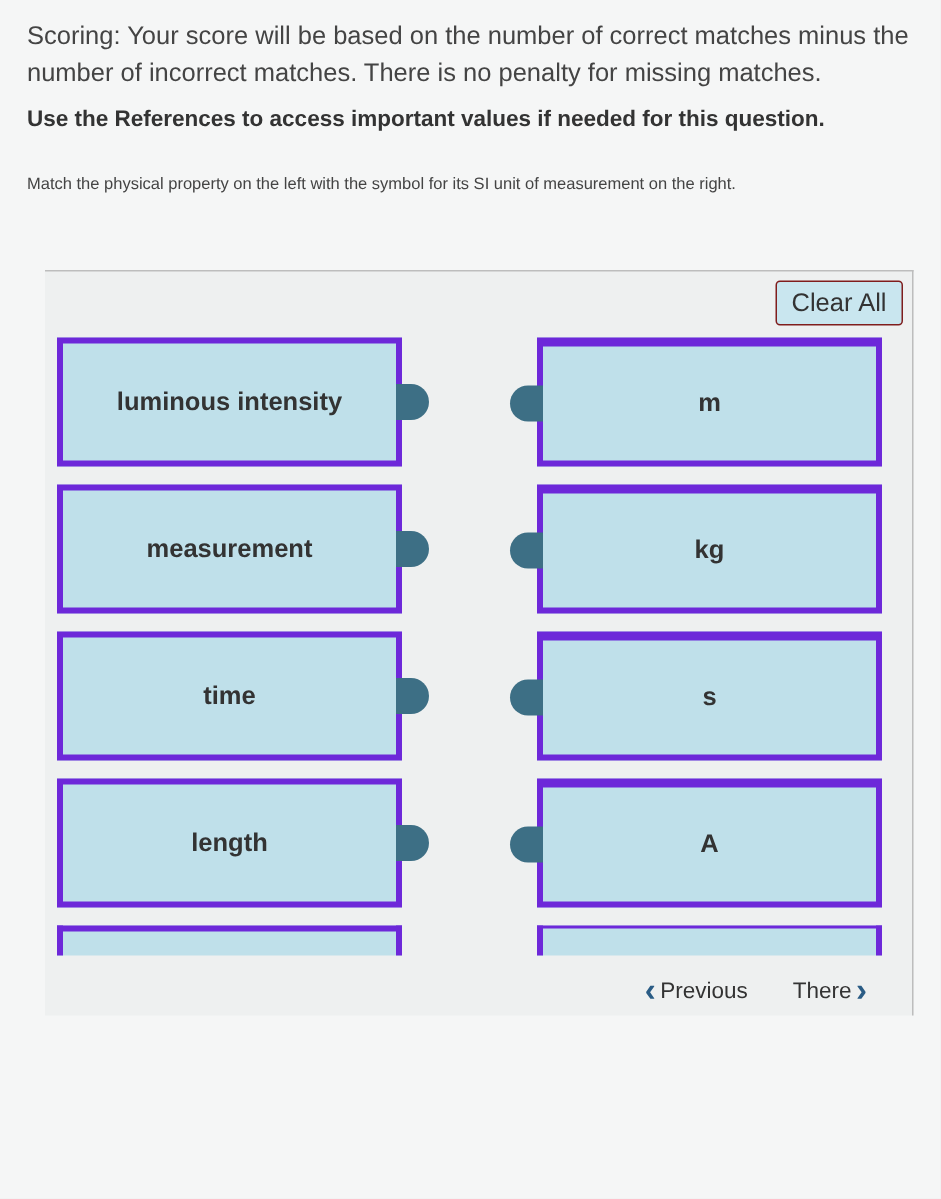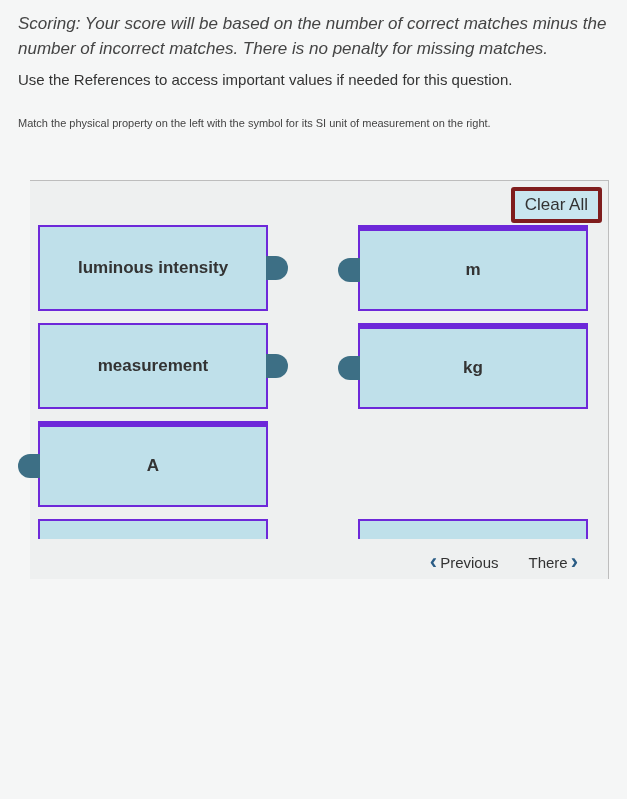--- a/index.html
+++ b/index.html
@@ -12,25 +12,24 @@
       color: #3a3a3a;
     }
     .content {
       padding: 12px 18px 0 18px;
     }
     .scoring {
       font-size: 17px;
       line-height: 1.45;
       color: #444;
       margin-bottom: 10px;
-      font-style: italic;
     }
     .references {
       font-size: 15px;
-      font-weight: 400;
+      font-weight: 700;
       color: #333;
       margin-bottom: 28px;
     }
     .prompt {
       font-size: 11px;
       color: #444;
       line-height: 1.45;
       margin-bottom: 48px;
     }
     .match-area {
@@ -42,42 +41,42 @@
       margin-left: 12px;
       margin-right: 0;
       padding-top: 44px;
       padding-bottom: 40px;
     }
     .clear-all {
       position: absolute;
       top: 6px;
       right: 6px;
       background: #c9e6ef;
-      border: 4px solid #7f1d1d;
+      border: 1px solid #7f1d1d;
       border-radius: 3px;
       padding: 4px 10px;
       font-size: 17px;
       color: #333;
       cursor: pointer;
     }
     .rows {
       display: flex;
       flex-direction: column;
       gap: 12px;
       padding-left: 8px;
     }
     .row {
       display: flex;
       align-items: center;
       gap: 90px;
       position: relative;
     }
     .card {
       background: #bfe0ea;
-      border: 2px solid #6d28d9;
+      border: 4px solid #6d28d9;
       width: 230px;
       height: 86px;
       display: flex;
       align-items: center;
       justify-content: center;
       color: #333;
       font-size: 17px;
       font-weight: 600;
       position: relative;
     }
@@ -164,22 +163,36 @@
         <div class="card">
           <span>measurement</span>
           <span class="peg right-side"></span>
         </div>
         <div class="card right">
           <span class="peg left-side"></span>
           <span>kg</span>
         </div>
       </div>
 
-
-      <div class="row">
+      <div class="row">
+        <div class="card">
+          <span>time</span>
+          <span class="peg right-side"></span>
+        </div>
+        <div class="card right">
+          <span class="peg left-side"></span>
+          <span>s</span>
+        </div>
+      </div>
+
+      <div class="row">
+        <div class="card">
+          <span>length</span>
+          <span class="peg right-side"></span>
+        </div>
         <div class="card right">
           <span class="peg left-side"></span>
           <span>A</span>
         </div>
       </div>
 
       <div class="row">
         <div class="card left partial"></div>
         <div class="card right partial"></div>
       </div>

